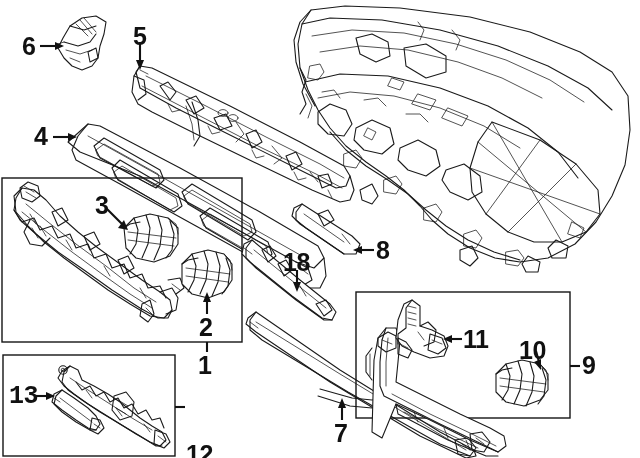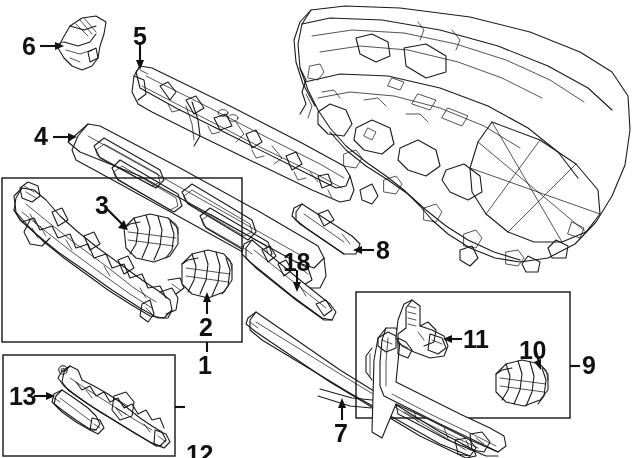--- a/index.html
+++ b/index.html
@@ -412,16 +412,16 @@
   <div class="callout" style="left:34px;top:124px;">4</div>
   <div class="callout" style="left:95px;top:193px;">3</div>
   <div class="callout" style="left:199px;top:315px;">2</div>
   <div class="callout" style="left:198px;top:353px;">1</div>
   <div class="callout" style="left:283px;top:250px;">18</div>
   <div class="callout" style="left:376px;top:238px;">8</div>
   <div class="callout" style="left:334px;top:421px;">7</div>
   <div class="callout" style="left:463px;top:327px;">11</div>
   <div class="callout" style="left:519px;top:338px;">10</div>
   <div class="callout" style="left:582px;top:353px;">9</div>
-  <div class="callout" style="left:9px;top:384px;">13</div>
+  <div class="callout" style="left:9px;top:384px;font-family:Liberation Mono, monospace;">13</div>
   <div class="callout" style="left:186px;top:394px;margin-top:48px;">12</div>
 
 </div>
 
 </body></html>

